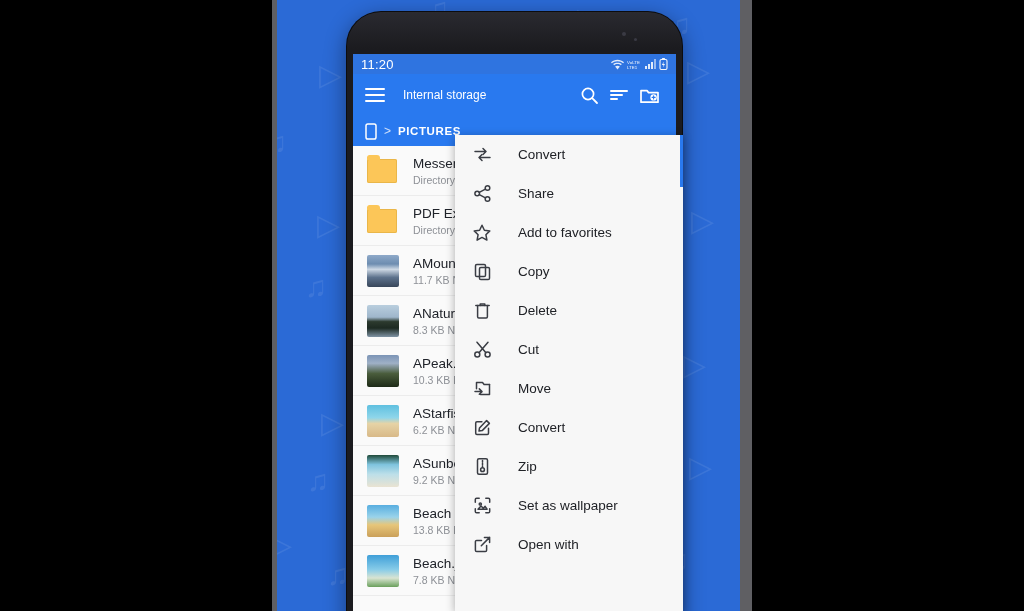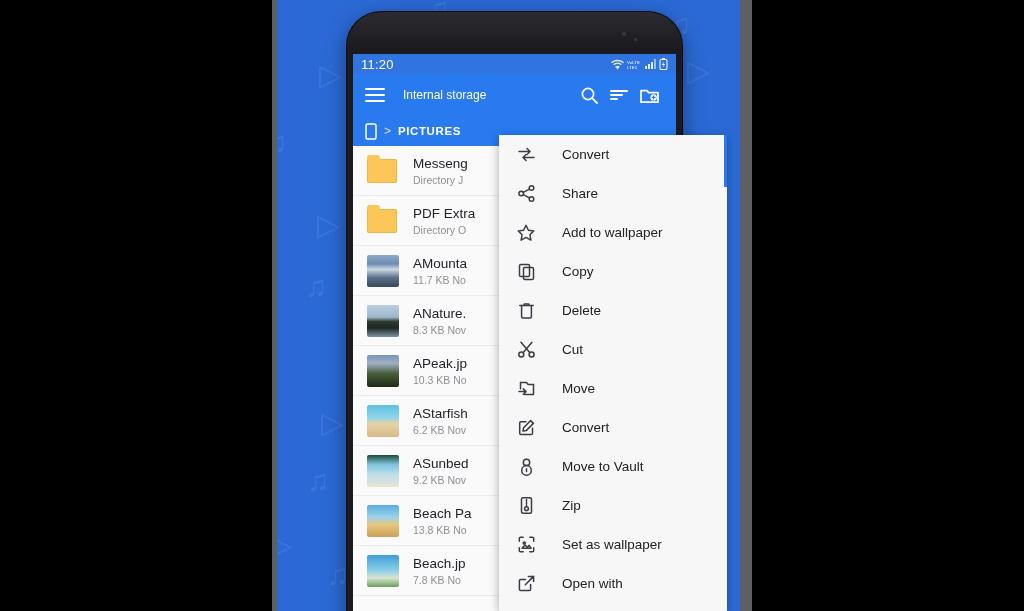--- a/index.html
+++ b/index.html
@@ -94,21 +94,20 @@
   }
   .meta { margin-left: 14px; min-width: 0; }
   .fname { font-size: 13.5px; color: #20232a; white-space: nowrap; }
   .fsub { font-size: 10.5px; color: #8d9096; margin-top: 3px; white-space: nowrap; }
 
   
   #menu {
     position: absolute; left: 455px; top: 135px; width: 228px; height: 476px;
     background: #f7f7f7; box-shadow: 0 2px 9px rgba(0,0,0,.32);
     overflow: hidden;
-    margin-left: 44px;
   }
   #menu-scroll { position: absolute; right: 0; top: 0; width: 3px; height: 52px; background: #2979ef; }
   .mi { height: 39px; display: flex; align-items: center; padding: 0 0 0 16px; cursor: pointer; }
   .mi-ic { width: 22px; flex: 0 0 22px; display: flex; align-items: center; justify-content: center; }
   .mi-label { font-size: 13.5px; color: #202227; margin-left: 25px; white-space: nowrap; }
   svg { display: block; }
 </style>
 </head>
 <body>
 
@@ -305,21 +304,21 @@
             </svg>
           </span>
           <span class="mi-label">Share</span>
         </div>
         <div class="mi">
           <span class="mi-ic">
             <svg width="20" height="20" viewBox="0 0 20 20">
               <path fill="none" stroke="#3a3d44" stroke-width="1.5" stroke-linecap="round" stroke-linejoin="round" d="M10 2.2l2.4 5 5.4.7-3.9 3.8 1 5.4-4.9-2.7-4.9 2.7 1-5.4L2.2 7.9l5.4-.7z"></path>
             </svg>
           </span>
-          <span class="mi-label">Add to wallpaper</span>
+          <span class="mi-label">Add to favorites</span>
         </div>
         <div class="mi">
           <span class="mi-ic">
             <svg width="19" height="19" viewBox="0 0 19 19">
               <rect fill="none" stroke="#3a3d44" stroke-width="1.5" stroke-linecap="round" stroke-linejoin="round" x="2.5" y="2.5" width="10" height="12" rx="1.3"></rect>
               <rect fill="none" stroke="#3a3d44" stroke-width="1.5" stroke-linecap="round" stroke-linejoin="round" x="6.5" y="5.5" width="10" height="12" rx="1.3"></rect>
             </svg>
           </span>
           <span class="mi-label">Copy</span>
         </div>
@@ -354,30 +353,20 @@
           <span class="mi-label">Move</span>
         </div>
         <div class="mi">
           <span class="mi-ic">
             <svg width="19" height="19" viewBox="0 0 19 19">
               <path fill="none" stroke="#3a3d44" stroke-width="1.5" stroke-linecap="round" stroke-linejoin="round" d="M15.5 10.2v5.1a1.2 1.2 0 0 1-1.2 1.2H3.9a1.2 1.2 0 0 1-1.2-1.2V4.9a1.2 1.2 0 0 1 1.2-1.2h5"></path>
               <path fill="none" stroke="#3a3d44" stroke-width="1.5" stroke-linecap="round" stroke-linejoin="round" d="M13.6 2.6 16.4 5.4 9.2 12.6 6 13.1l.5-3.2z"></path>
             </svg>
           </span>
           <span class="mi-label">Convert</span>
-        </div>
-        <div class="mi">
-          <span class="mi-ic">
-            <svg width="19" height="19" viewBox="0 0 19 19">
-              <circle fill="none" stroke="#3a3d44" stroke-width="1.5" stroke-linecap="round" stroke-linejoin="round" cx="9.5" cy="5.4" r="3.2"></circle>
-              <path fill="none" stroke="#3a3d44" stroke-width="1.5" stroke-linecap="round" stroke-linejoin="round" d="M9.5 8.6a4.8 4.8 0 1 0 0 9.6 4.8 4.8 0 0 0 0-9.6z"></path>
-              <path fill="none" stroke="#3a3d44" stroke-width="1.5" stroke-linecap="round" stroke-linejoin="round" d="M9.5 11.8v2.8"></path>
-            </svg>
-          </span>
-          <span class="mi-label">Move to Vault</span>
         </div>
         <div class="mi">
           <span class="mi-ic">
             <svg width="19" height="19" viewBox="0 0 19 19">
               <rect fill="none" stroke="#3a3d44" stroke-width="1.5" stroke-linecap="round" stroke-linejoin="round" x="4.5" y="1.8" width="10" height="15.4" rx="1.5"></rect>
               <path fill="none" stroke="#3a3d44" stroke-width="1.5" stroke-linecap="round" stroke-linejoin="round" d="M9.5 3.6v1.6M9.5 6.2v1.6M9.5 8.8v1.4"></path>
               <circle fill="none" stroke="#3a3d44" stroke-width="1.5" stroke-linecap="round" stroke-linejoin="round" cx="9.5" cy="12.7" r="1.9"></circle>
             </svg>
           </span>
           <span class="mi-label">Zip</span>

